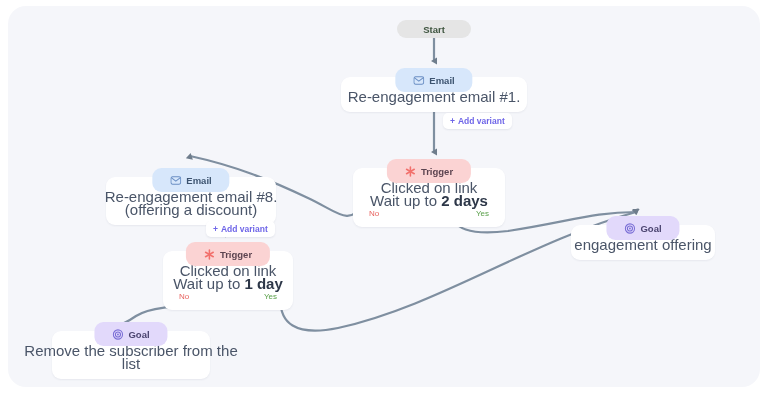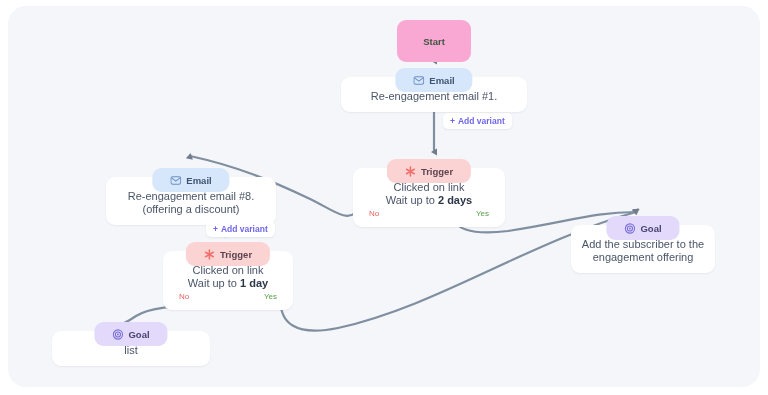--- a/index.html
+++ b/index.html
@@ -66,24 +66,24 @@
     padding: 0 18px;
     font-size: 9.5px;
     font-weight: bold;
     white-space: nowrap;
   }
   .pill-wrap { position: relative; width: 100%; }
 
   .pill.email  { background: #d7e7fb; color: #3d5470; }
   .pill.trigger{ background: #fbd3d3; color: #5c4450; }
   .pill.goal   { background: #e2d9fb; color: #4b4470; }
-  .pill.start  { background: #f9a8d4; color: #3f5540; position: static; transform: none; padding: 12px 26px; height: 18px; align-items: center; }
+  .pill.start  { background: #e5e5e5; color: #3f5540; position: static; transform: none; padding: 0 26px; height: 18px; align-items: center; }
 
   .body-text {
-    font-size: 11px;
+    font-size: 15px;
     color: #4a5568;
     text-align: center;
     line-height: 13px;
     white-space: nowrap;
   }
   .body-text b { color: #2d3748; font-weight: bold; }
 
   .branches {
     display: flex;
     justify-content: space-between;
@@ -242,39 +242,39 @@
           </svg>
         </span>
         <span>Trigger</span>
       </div>
     </div>
   </div>
 
   <div class="node" style="left:563px; top:219px; width:144px;">
     <div class="pill-wrap">
       <div class="card" style="width:144px;">
-        <div class="body-text">Add the subscriber to the</div>
         <div class="body-text">engagement offering</div>
       </div>
       <div class="pill goal">
         <span class="icon">
           <svg width="11" height="11" viewBox="0 0 12 12">
             <circle cx="6" cy="6" r="5" fill="none" stroke="#7b6fd6" stroke-width="1.2"></circle>
             <circle cx="6" cy="6" r="2.8" fill="none" stroke="#7b6fd6" stroke-width="1.2"></circle>
             <circle cx="6" cy="6" r="1" fill="#7b6fd6"></circle>
           </svg>
         </span>
         <span>Goal</span>
       </div>
     </div>
   </div>
 
   <div class="node" style="left:44px; top:325px; width:158px;">
     <div class="pill-wrap">
       <div class="card" style="width:158px;">
+        <div class="body-text">Remove the subscriber from the</div>
         <div class="body-text">list</div>
       </div>
       <div class="pill goal">
         <span class="icon">
           <svg width="11" height="11" viewBox="0 0 12 12">
             <circle cx="6" cy="6" r="5" fill="none" stroke="#7b6fd6" stroke-width="1.2"></circle>
             <circle cx="6" cy="6" r="2.8" fill="none" stroke="#7b6fd6" stroke-width="1.2"></circle>
             <circle cx="6" cy="6" r="1" fill="#7b6fd6"></circle>
           </svg>
         </span>

